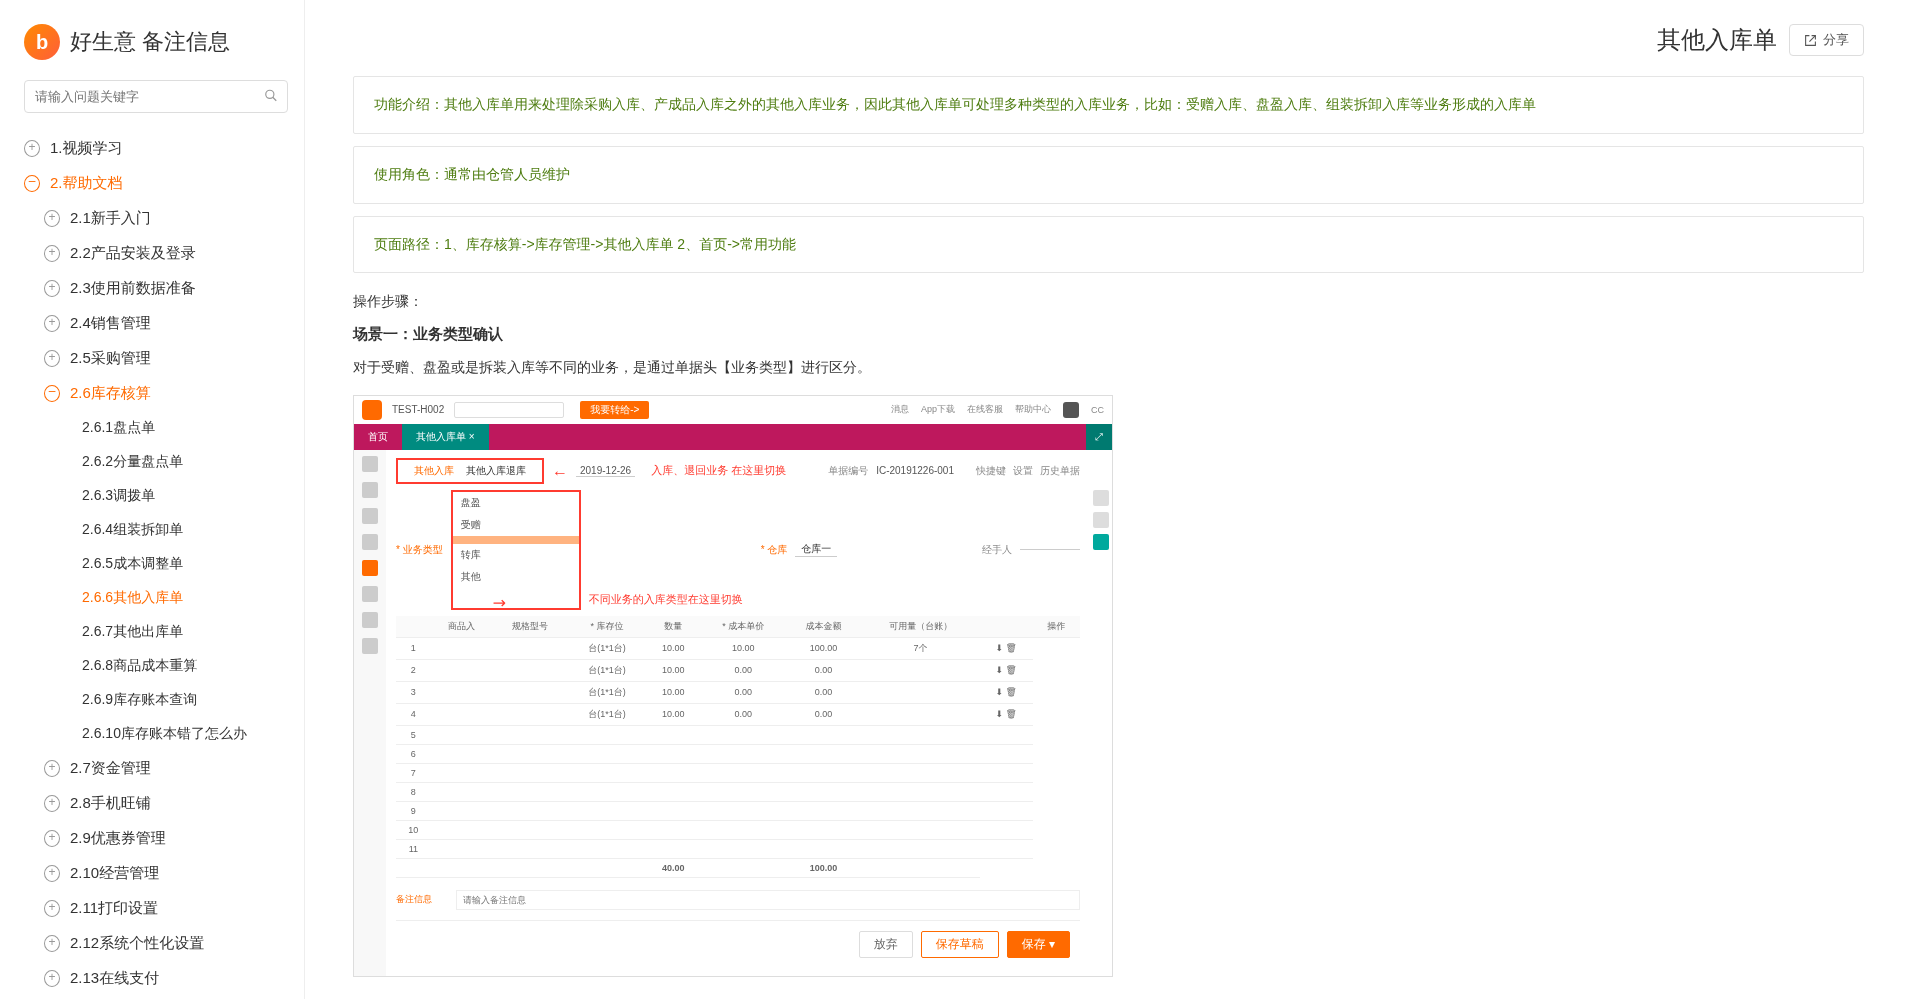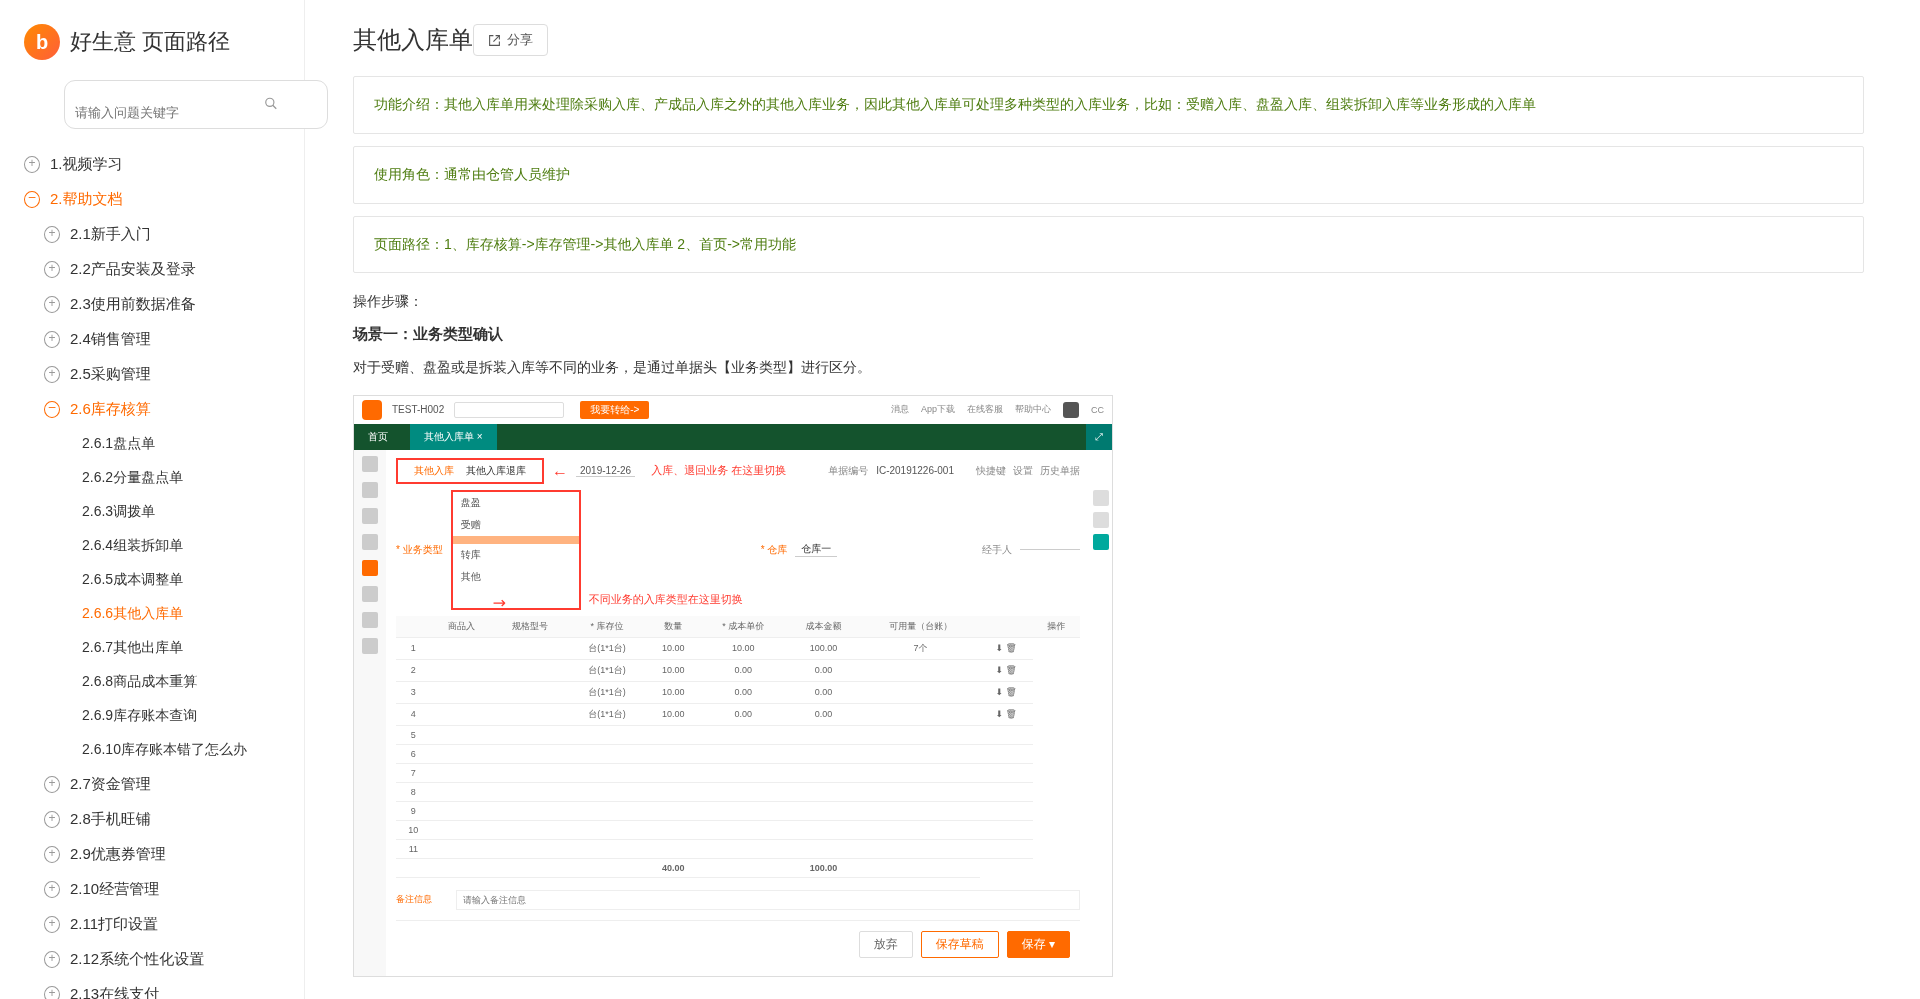--- a/index.html
+++ b/index.html
@@ -3,49 +3,49 @@
 <meta charset="utf-8">
 <style>
 * { margin: 0; padding: 0; box-sizing: border-box; }
 body { font-family: "Microsoft YaHei", Arial, sans-serif; font-size: 14px; color: #333; background: #fff; }
 .container { display: flex; width: 100%; }
 .sidebar { width: 305px; padding: 24px 16px 24px 24px; border-right: 1px solid #eee; }
 .logo-row { display: flex; align-items: center; margin-bottom: 20px; }
 .logo-circle { width: 36px; height: 36px; border-radius: 50%; background: linear-gradient(135deg,#ff8a00,#ff5e3a); display: flex; align-items: center; justify-content: center; color: #fff; font-weight: bold; font-size: 20px; margin-right: 10px; }
 .logo-text { font-size: 22px; font-weight: 500; color: #333; }
 .search-box { position: relative; margin-bottom: 18px; }
-.search-input { width: 100%; padding: 24px 34px 8px 10px; border: 1px solid #ddd; border-radius: 11px; font-size: 13px; color: #999; margin-left: 40px; }
+.search-input { width: 100%; padding: 8px 34px 8px 10px; border: 1px solid #ddd; border-radius: 4px; font-size: 13px; color: #999; }
 .search-icon { position: absolute; right: 10px; top: 50%; transform: translateY(-50%); color: #999; font-size: 15px; }
 .nav-item { display: flex; align-items: center; padding: 8px 0; cursor: pointer; color: #333; font-size: 15px; }
 .nav-item.level2 { padding-left: 20px; }
 .nav-item.level3 { padding-left: 58px; font-size: 14px; }
 .nav-item.active { color: #ff6a00; }
 .nav-item.expanded { color: #ff6a00; }
 .nav-icon { width: 16px; height: 16px; margin-right: 10px; font-size: 14px; color: #999; display: inline-flex; align-items: center; justify-content: center; }
 .nav-item.expanded .nav-icon { color: #ff6a00; }
 .plus-icon::before { content: "+"; display: inline-block; width: 15px; height: 15px; line-height: 13px; text-align: center; border: 1px solid currentColor; border-radius: 50%; font-size: 12px; }
 .minus-icon::before { content: "–"; display: inline-block; width: 15px; height: 15px; line-height: 11px; text-align: center; border: 1px solid currentColor; border-radius: 50%; font-size: 12px; }
 .main { flex: 1; padding: 24px 56px 40px 48px; overflow: auto; }
-.title-row { display: flex; justify-content: flex-start; align-items: center; margin-bottom: 20px; }
+.title-row { display: flex; justify-content: flex-end; align-items: center; margin-bottom: 20px; gap: 12px; }
 .page-title { font-size: 24px; font-weight: 500; }
 .share-btn { border: 1px solid #ddd; border-radius: 4px; padding: 6px 14px; font-size: 13px; color: #555; background: #fff; cursor: pointer; display: flex; align-items: center; gap: 6px; }
 .info-box { border: 1px solid #e5e5e5; border-radius: 2px; padding: 16px 20px; margin-bottom: 12px; font-size: 14px; line-height: 1.7; color: #4d7c0f; }
 .info-label { font-weight: 500; }
 .section-label { font-size: 14px; margin: 20px 0 12px 0; }
 .scenario-title { font-weight: bold; margin: 14px 0 10px 0; font-size: 15px; }
 .body-text { font-size: 14px; line-height: 1.9; margin-bottom: 8px; color: #333; }
 .screenshot { border: 1px solid #ddd; width: 760px; margin: 14px 0 24px 0; font-size: 10px; background: #fff; }
 .ss-topbar { display: flex; align-items: center; background: #fff; height: 28px; padding: 0 8px; gap: 10px; }
 .ss-logo { width: 20px; height: 20px; border-radius: 4px; background: #ff6a00; }
 .ss-top-text { color: #555; }
 .ss-search-mini { border: 1px solid #ddd; width: 110px; height: 16px; border-radius: 2px; }
 .ss-btn-orange { background: #ff6a00; color: #fff; padding: 2px 10px; border-radius: 2px; margin-left: 6px; }
 .ss-top-right { margin-left: auto; display: flex; gap: 12px; color: #888; font-size: 9px; align-items: center; }
 .ss-avatar { width: 16px; height: 16px; background: #555; border-radius: 3px; }
-.ss-tabbar { background: #14532d; display: flex; align-items: center; height: 26px; color: #fff; gap: 8px; }
+.ss-tabbar { background: #be185d; display: flex; align-items: center; height: 26px; color: #fff; }
 .ss-tab { padding: 0 14px; height: 100%; display: flex; align-items: center; }
 .ss-tab.active { background: #008b80; }
 .ss-close-x { margin-left: auto; width: 26px; text-align: center; background: #007a70; height: 100%; line-height: 26px; }
 .ss-body { display: flex; }
 .ss-leftnav { width: 32px; background: #f8f8f8; display: flex; flex-direction: column; align-items: center; padding-top: 6px; gap: 10px; }
 .ss-leftnav-icon { width: 16px; height: 16px; background: #ccc; border-radius: 2px; }
 .ss-leftnav-icon.active { background: #ff6a00; }
 .ss-content { flex: 1; padding: 8px 10px; position: relative; }
 .ss-row { display: flex; align-items: center; gap: 8px; margin-bottom: 6px; }
 .ss-radio-group { border: 2px solid #ff3b30; padding: 4px 16px; display: flex; gap: 12px; font-size: 10px; }
@@ -70,21 +70,21 @@
 .ss-memo-input { flex: 1; border: 1px solid #eee; height: 20px; padding: 0 6px; color: #bbb; font-size: 9px; }
 .ss-arrow { color: #ff3b30; font-size: 16px; }
 </style>
 </head>
 <body>
 
 <div class="container">
   <aside class="sidebar">
     <div class="logo-row">
       <div class="logo-circle">b</div>
-      <div class="logo-text">好生意 页面路径</div>
+      <div class="logo-text">好生意 备注信息</div>
     </div>
     <div class="search-box">
       <input class="search-input" placeholder="请输入问题关键字" style="">
       <span class="search-icon">
         <svg width="14" height="14" viewBox="0 0 24 24" fill="none" stroke="currentColor" stroke-width="2">
             <circle cx="10" cy="10" r="7"></circle>
             <line x1="21" y1="21" x2="15" y2="15"></line>
           </svg>
       </span>
     </div>

